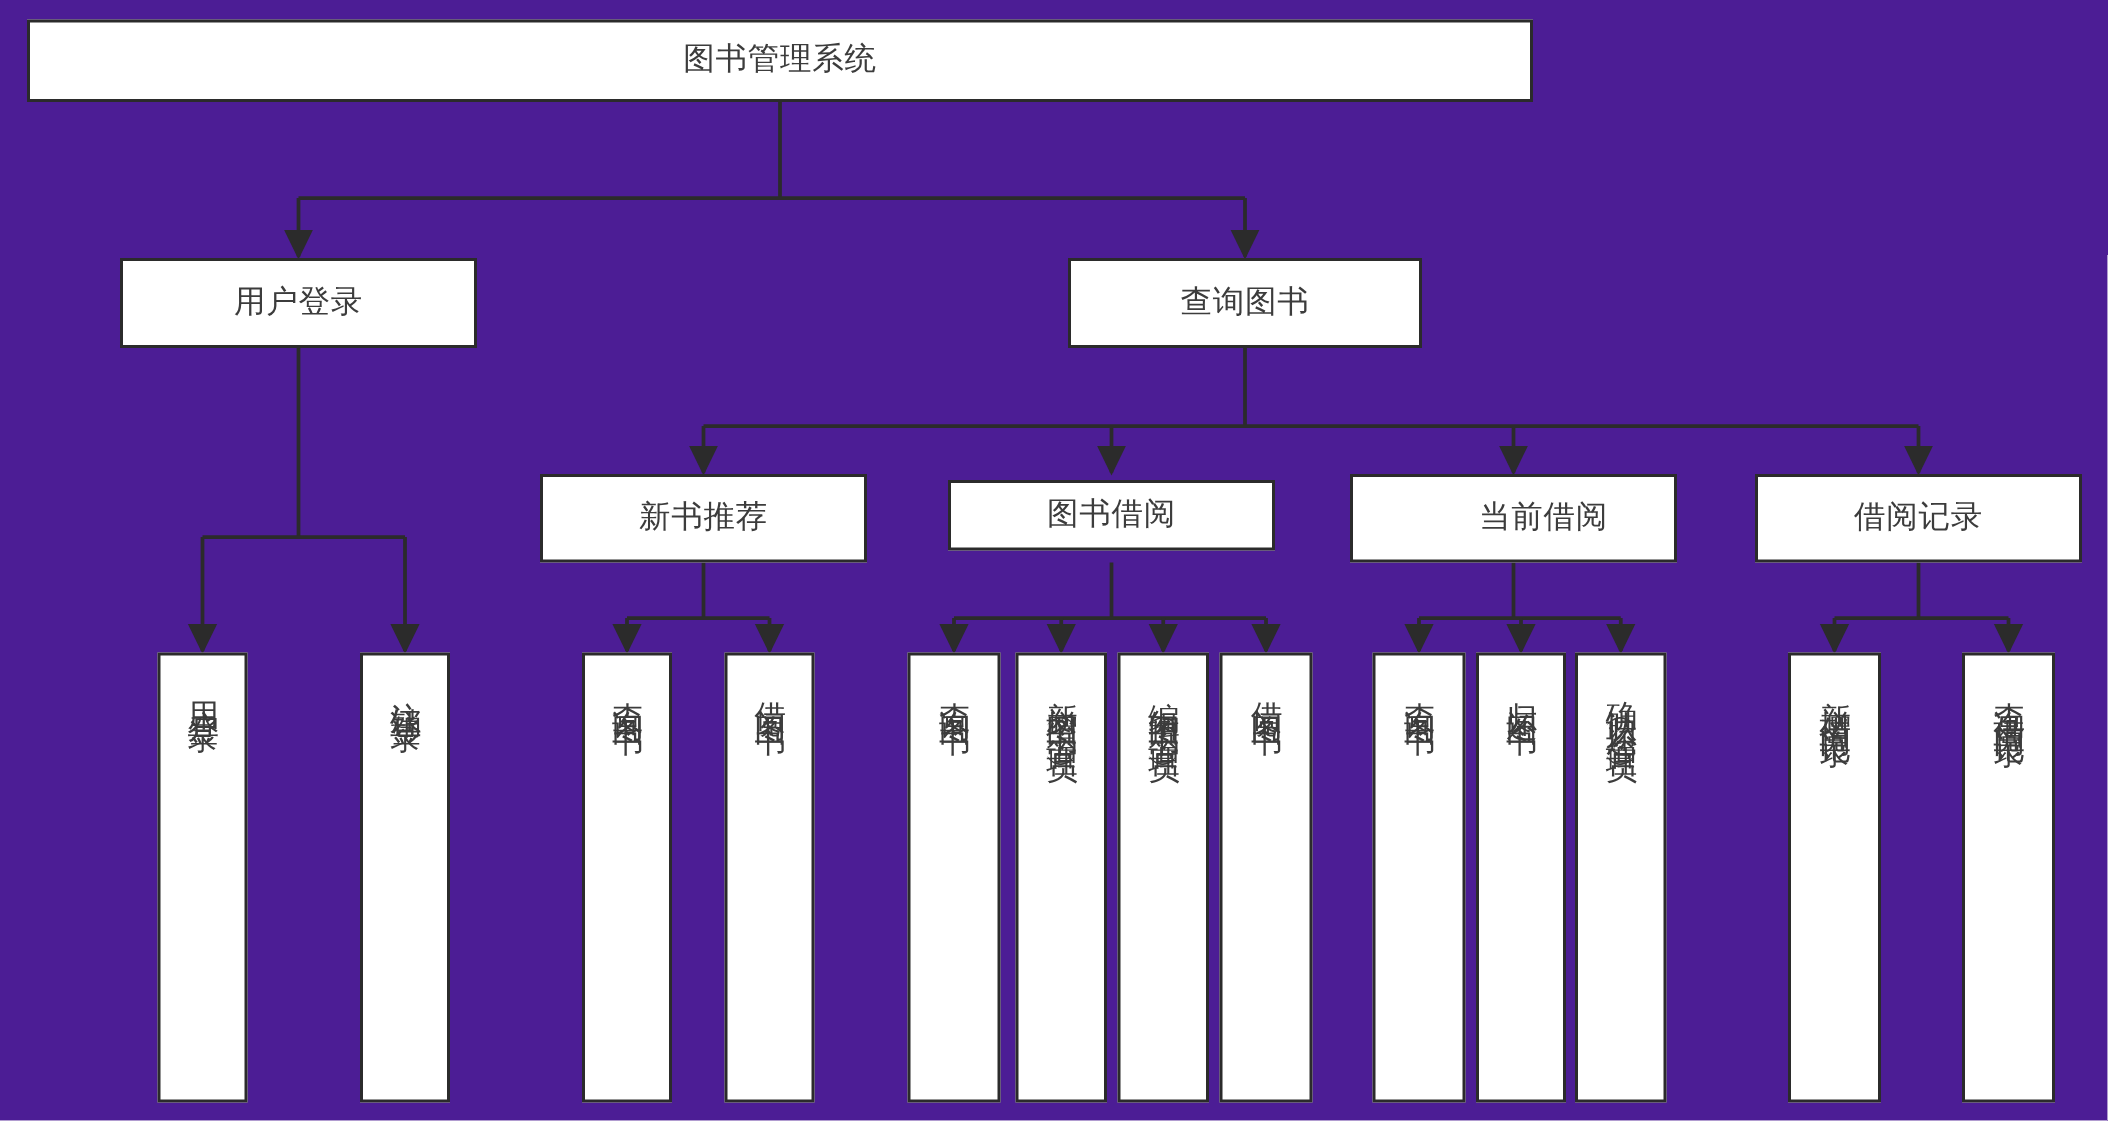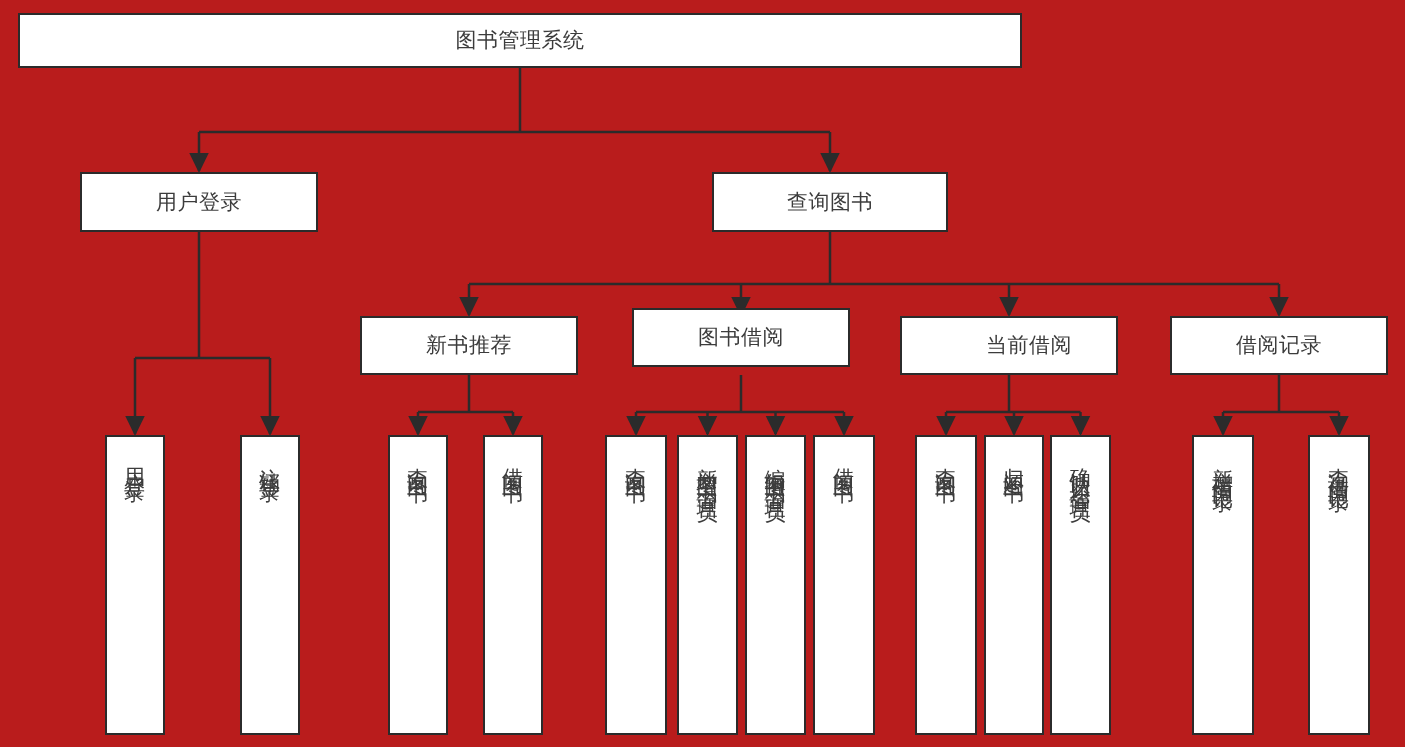--- a/index.html
+++ b/index.html
@@ -8,21 +8,21 @@
     padding: 0;
     background: #ffffff;
   }
   body {
     font-family: "Liberation Sans", "DejaVu Sans", sans-serif;
   }
   #canvas {
     position: relative;
     width: 1405px;
     height: 747px;
-    background: #b91c1c;
+    background: #4c1d95;
     overflow: hidden;
   }
   #edges {
     position: absolute;
     left: 0;
     top: 0;
     width: 1405px;
     height: 747px;
     pointer-events: none;
   }
@@ -121,21 +121,21 @@
       </div>
       <div class="node" style="left: 80px; top: 172px; width: 238px; height: 60px;">
         <span class="lbl">用户登录</span>
       </div>
       <div class="node" style="left: 712px; top: 172px; width: 236px; height: 60px;">
         <span class="lbl">查询图书</span>
       </div>
       <div class="node" style="left: 360px; top: 316px; width: 218px; height: 59px; justify-content: center;">
         <span class="lbl">新书推荐</span>
       </div>
-      <div class="node" style="left: 632px; top: 308px; width: 218px; height: 59px;">
+      <div class="node" style="left: 632px; top: 320px; width: 218px; height: 47px;">
         <span class="lbl">图书借阅</span>
       </div>
       <div class="node" style="left: 900px; top: 316px; width: 218px; height: 59px; padding-left: 40px;">
         <span class="lbl">当前借阅</span>
       </div>
       <div class="node" style="left: 1170px; top: 316px; width: 218px; height: 59px;">
         <span class="lbl">借阅记录</span>
       </div>
       <div class="node vertical" style="left: 105px; top: 435px; width: 60px; height: 300px;">
         <span class="lbl">用户登录</span>

